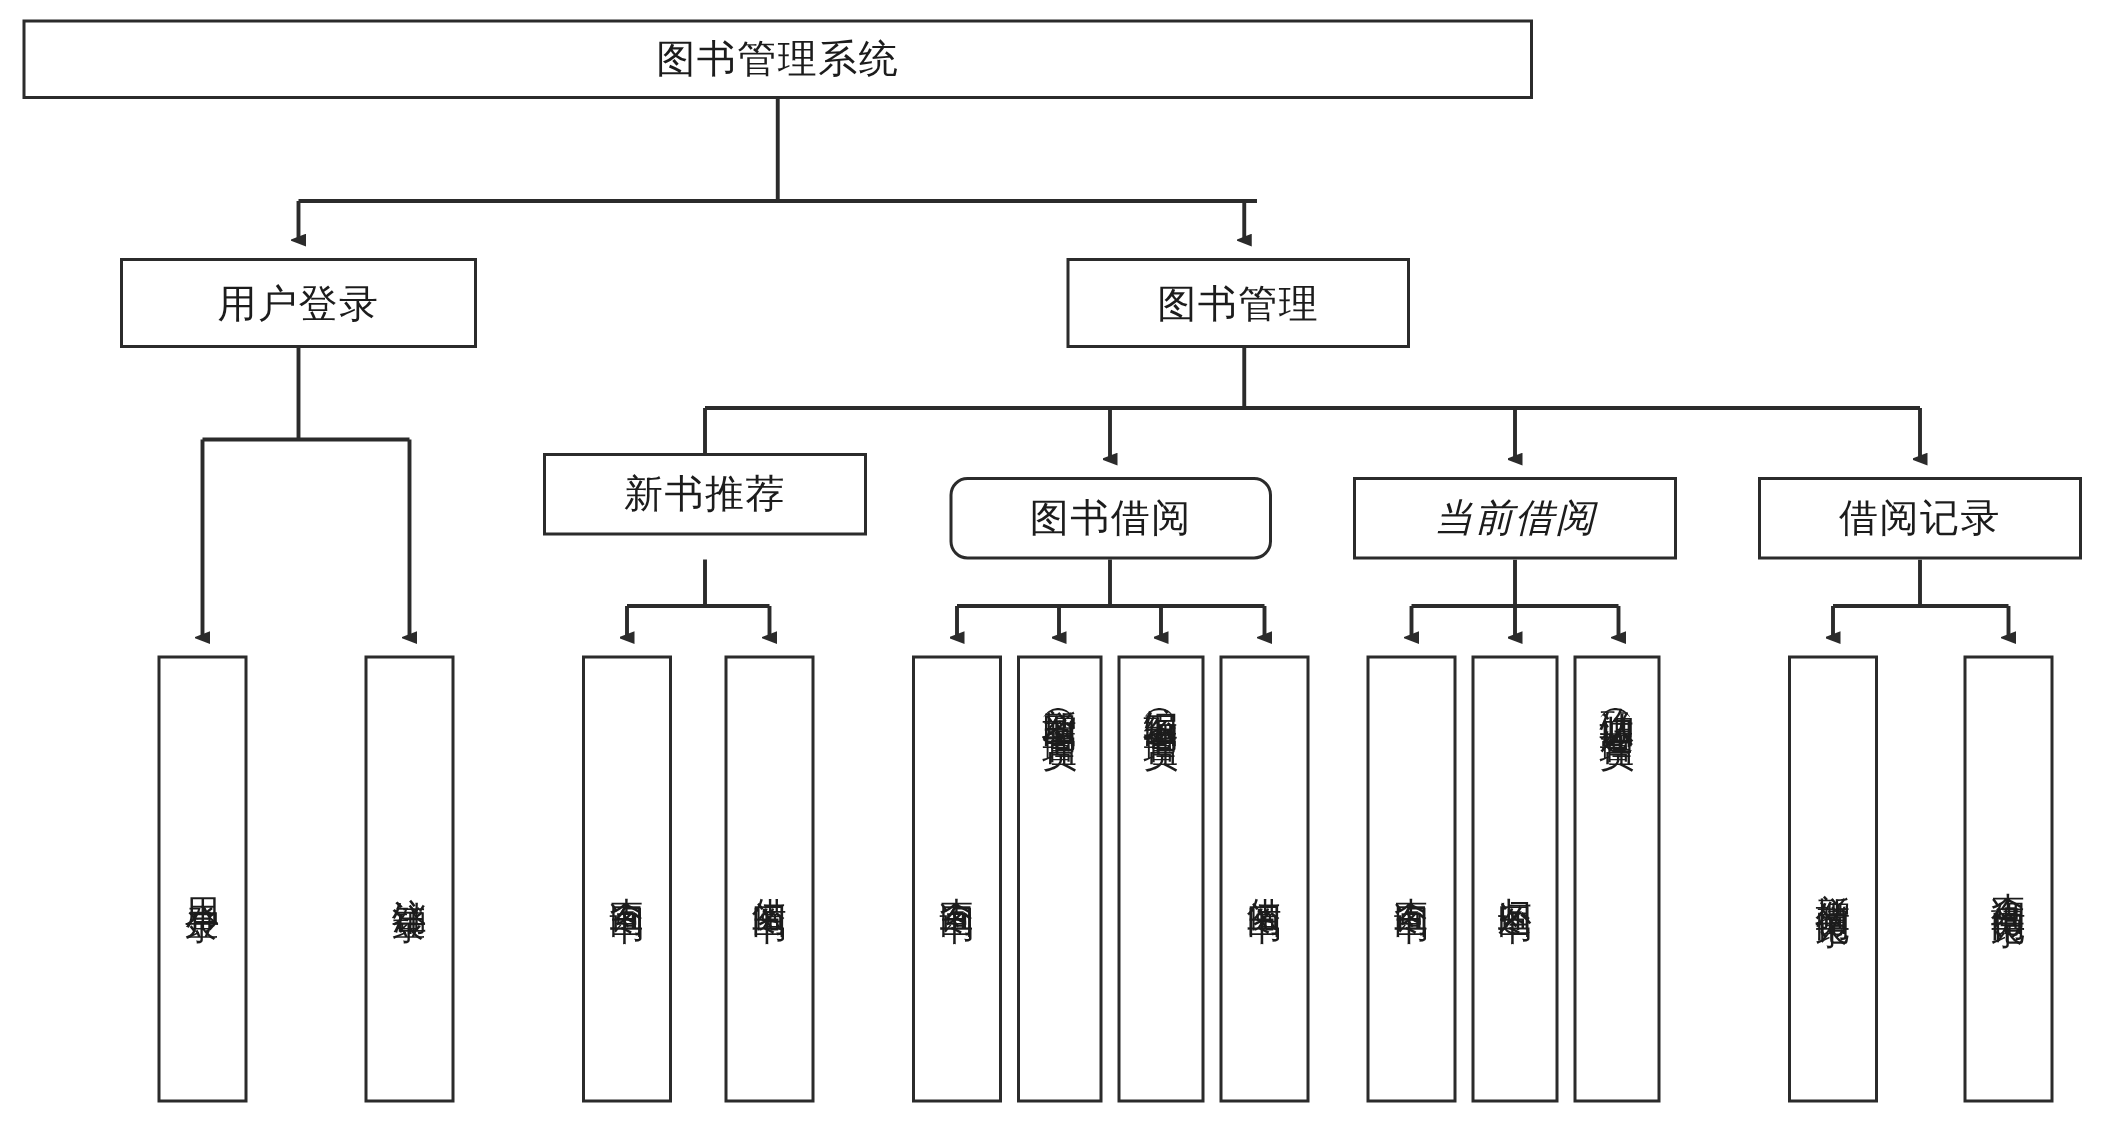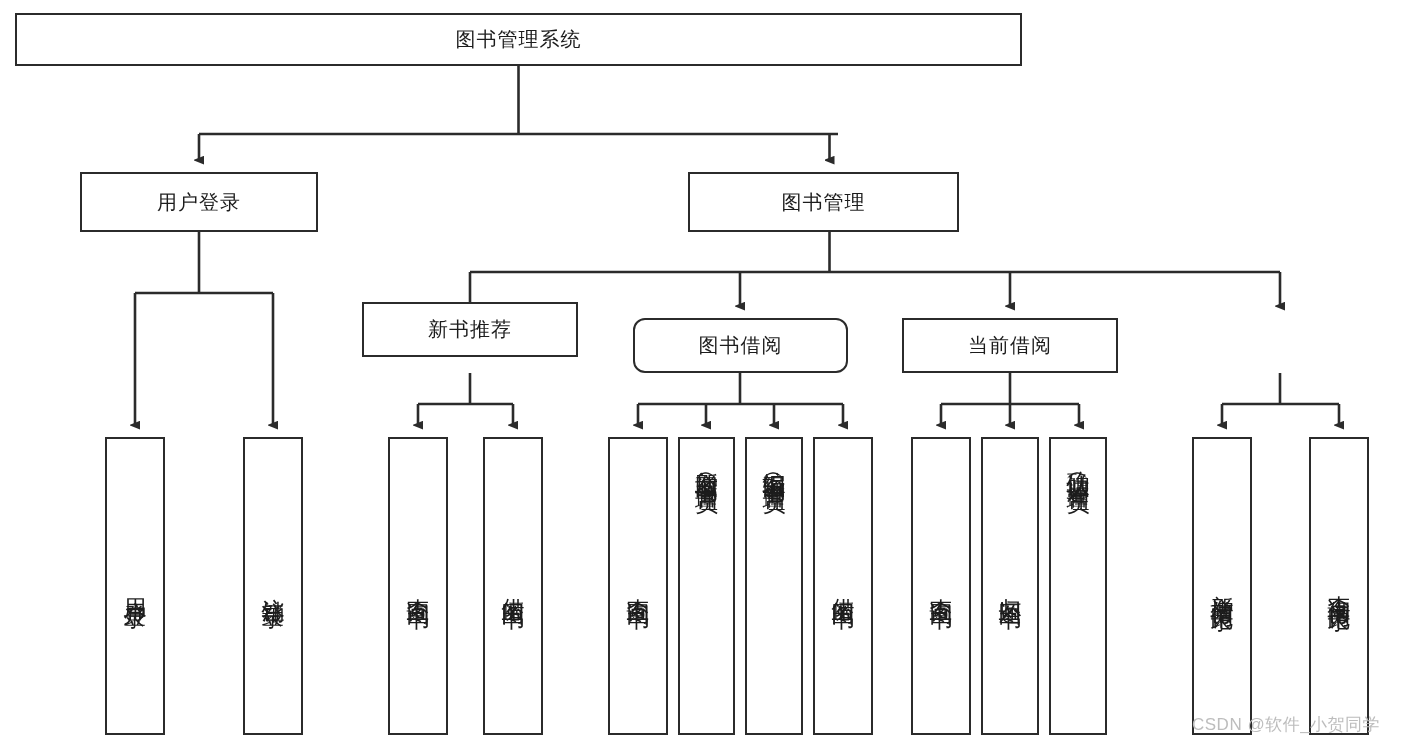--- a/index.html
+++ b/index.html
@@ -17,21 +17,21 @@
     box-sizing:border-box;
     background:#ffffff;
     border:2.5px solid #2b2b2b;
     display:flex;
     align-items:center;
     justify-content:center;
     color:#1c1c1c;
     z-index:2;
   }
   .node .lbl{
-    font-size:20px;
+    font-size:26px;
     line-height:1.25;
     letter-spacing:1px;
     white-space:nowrap;
   }
   
   .node.vert .lbl{
     writing-mode:vertical-rl;
     text-orientation:upright;
     white-space:normal;
     letter-spacing:3px;
@@ -109,32 +109,35 @@
     </g>
   </svg>
 
   <div class="node" style="left:15px;top:13px;width:1007px;height:53px;">
     <span class="lbl">图书管理系统</span>
   </div>
 
   <div class="node" style="left:80px;top:172px;width:238px;height:60px;">
     <span class="lbl">用户登录</span>
   </div>
-  <div class="node" style="left:688px;top:172px;width:271px;height:60px;justify-content:center;">
+  <div class="node" style="left:711px;top:172px;width:229px;height:60px;justify-content:center;">
     <span class="lbl">图书管理</span>
   </div>
 
   <div class="node" style="left:362px;top:302px;width:216px;height:55px;">
     <span class="lbl">新书推荐</span>
   </div>
   <div class="node" style="left:633px;top:318px;width:215px;height:55px;border-radius:12px;">
     <span class="lbl">图书借阅</span>
   </div>
-  <div class="node" style="left:902px;top:318px;width:216px;height:55px;">
+  <div class="node" style="left:902px;top:318px;width:216px;height:55px;font-style:italic;">
     <span class="lbl">当前借阅</span>
+  </div>
+  <div class="node" style="left:1172px;top:318px;width:216px;height:55px;">
+    <span class="lbl">借阅记录</span>
   </div>
 
   <div class="node vert center" style="left:105px;top:437px;width:60px;height:298px;">
     <span class="lbl">用户登录</span>
   </div>
   <div class="node vert center" style="left:243px;top:437px;width:60px;height:298px;">
     <span class="lbl">注销登录</span>
   </div>
 
   <div class="node vert center" style="left:388px;top:437px;width:60px;height:298px;">
@@ -167,15 +170,14 @@
     <span class="lbl">确认归还（管理员）</span>
   </div>
 
   <div class="node vert center" style="left:1192px;top:437px;width:60px;height:298px;">
     <span class="lbl">新增借阅记录</span>
   </div>
   <div class="node vert center" style="left:1309px;top:437px;width:60px;height:298px;">
     <span class="lbl">查询借阅记录</span>
   </div>
 
-  <div id="watermark">CSDN @软件_小贺同学</div>
 
 </div>
 
 </body></html>

